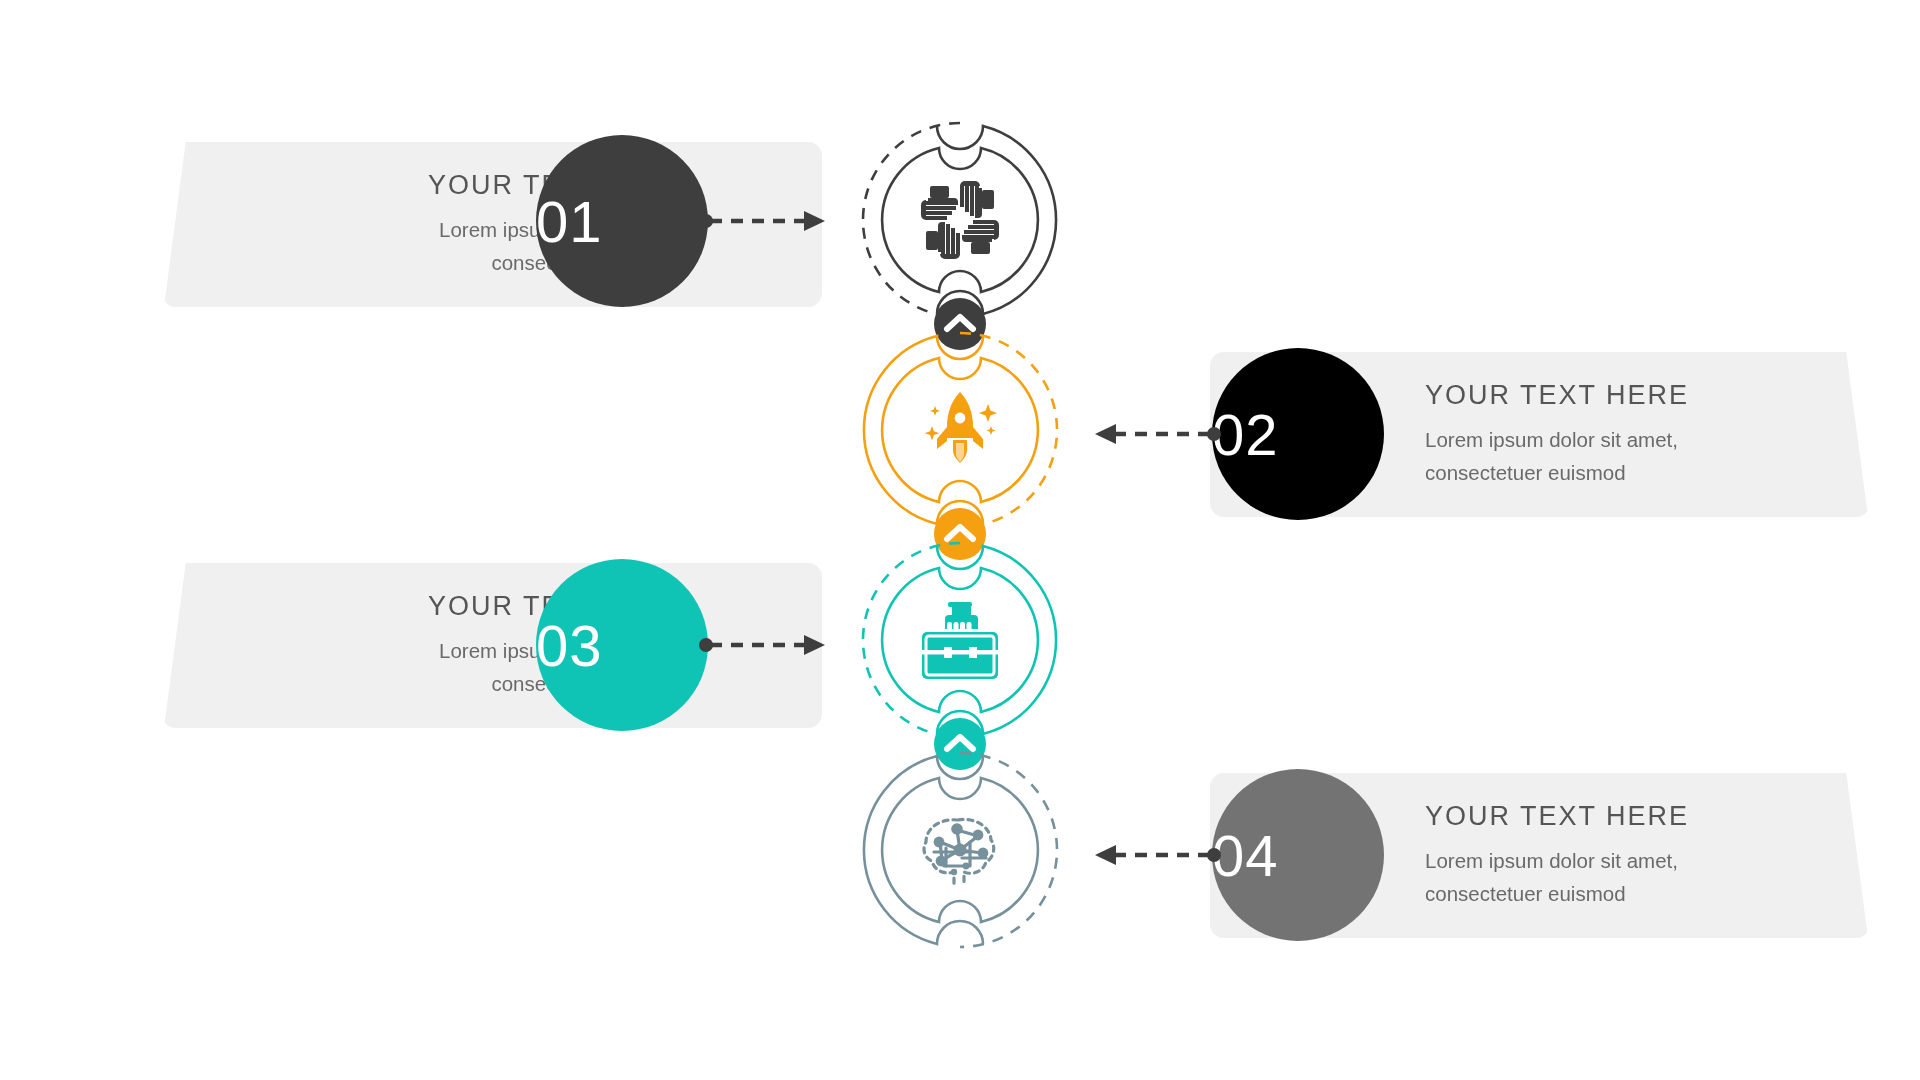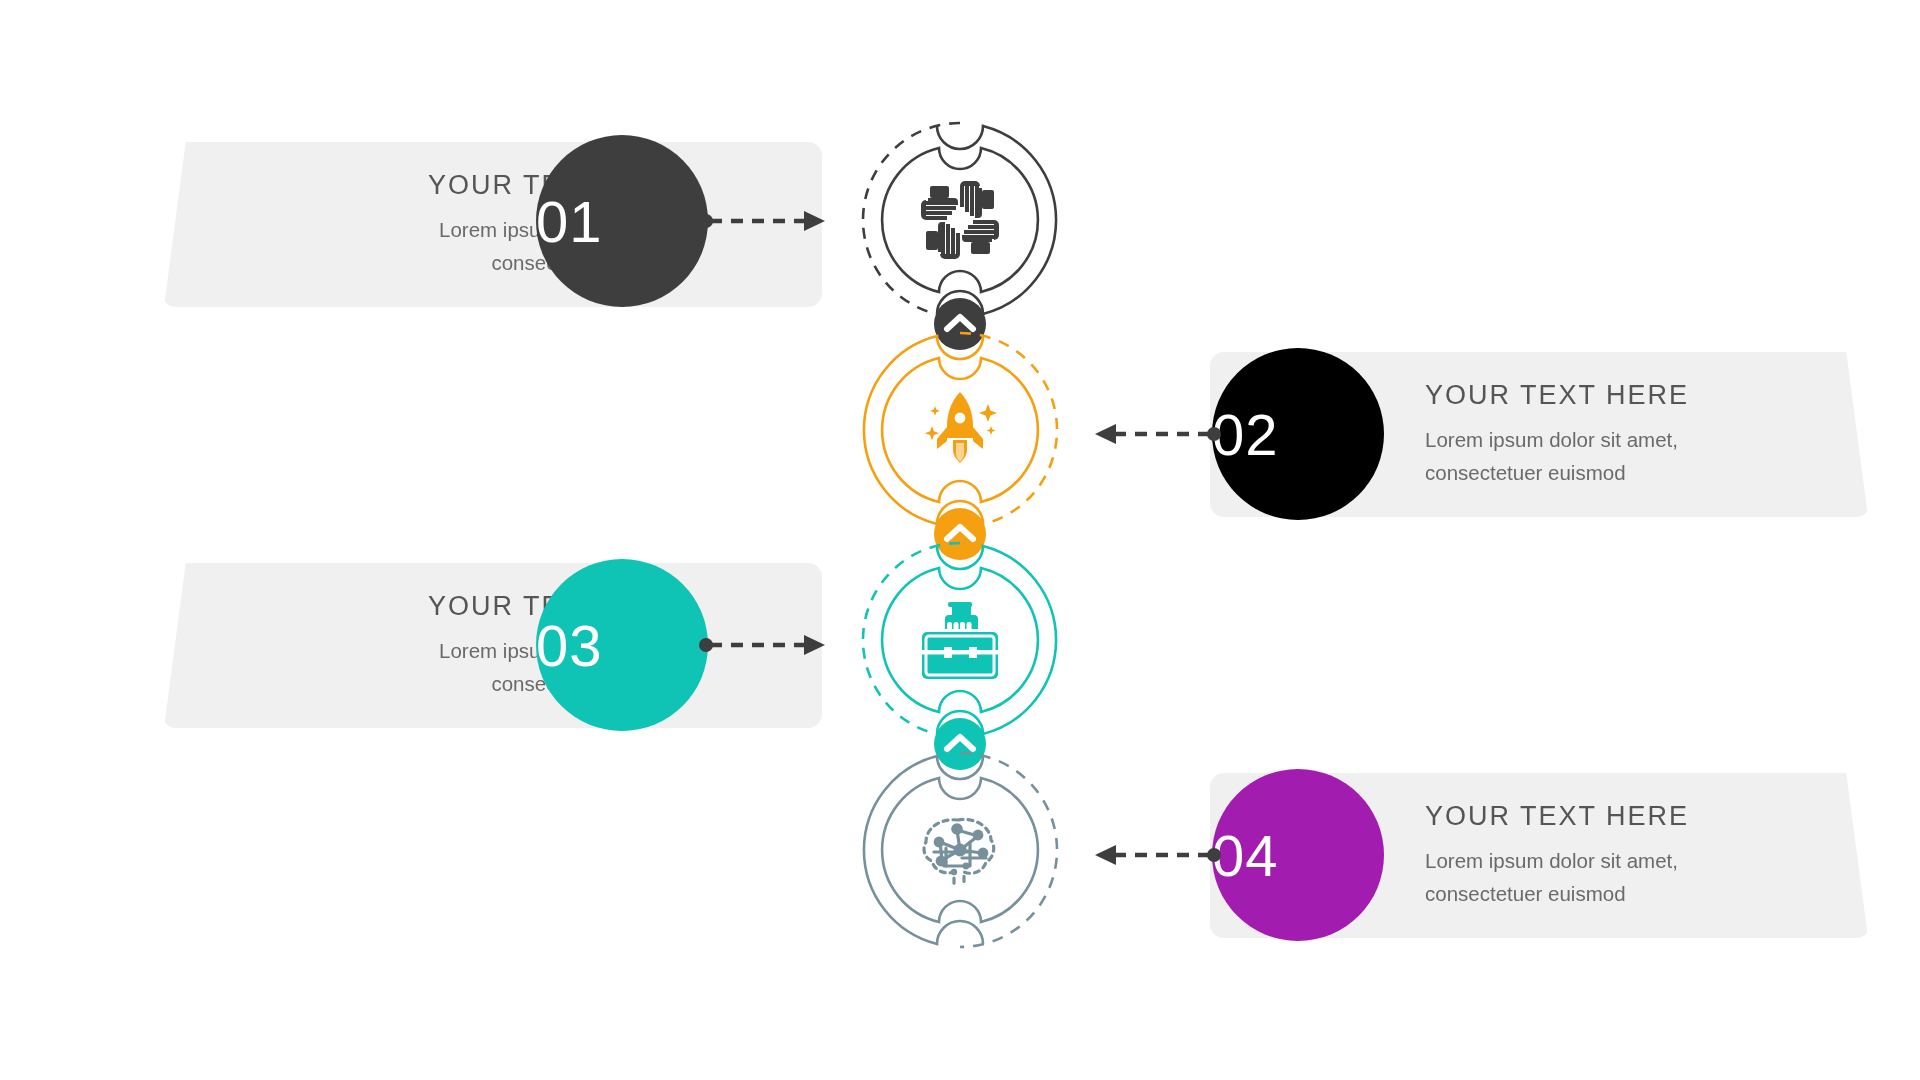--- a/index.html
+++ b/index.html
@@ -222,21 +222,21 @@
   </svg>
 </div>
 
 <div class="panel right" style="top:773px;">
   <div class="txtwrap">
     <div class="p-title">YOUR TEXT HERE</div>
     <div class="p-desc">Lorem ipsum dolor sit amet,</div>
     <div class="p-desc" style="margin-top:0">consectetuer euismod</div>
   </div>
 </div>
-<div class="numcircle" style="left:1212px; top:769px; background:#a21caf;">
+<div class="numcircle" style="left:1212px; top:769px; background:#737373;">
   <span>04</span>
 </div>
 <div class="conn" style="left:1090px; top:841px; width:130px;">
   <svg width="130" height="28" viewBox="0 0 130 28">
     <circle cx="124" cy="14" r="7" fill="#3e3e3e"></circle>
     <line x1="120" y1="14" x2="26" y2="14" stroke="#3e3e3e" stroke-width="4.5" stroke-dasharray="12 9"></line>
     <polygon points="26,4 5,14 26,24" fill="#3e3e3e"></polygon>
   </svg>
 </div>
 

